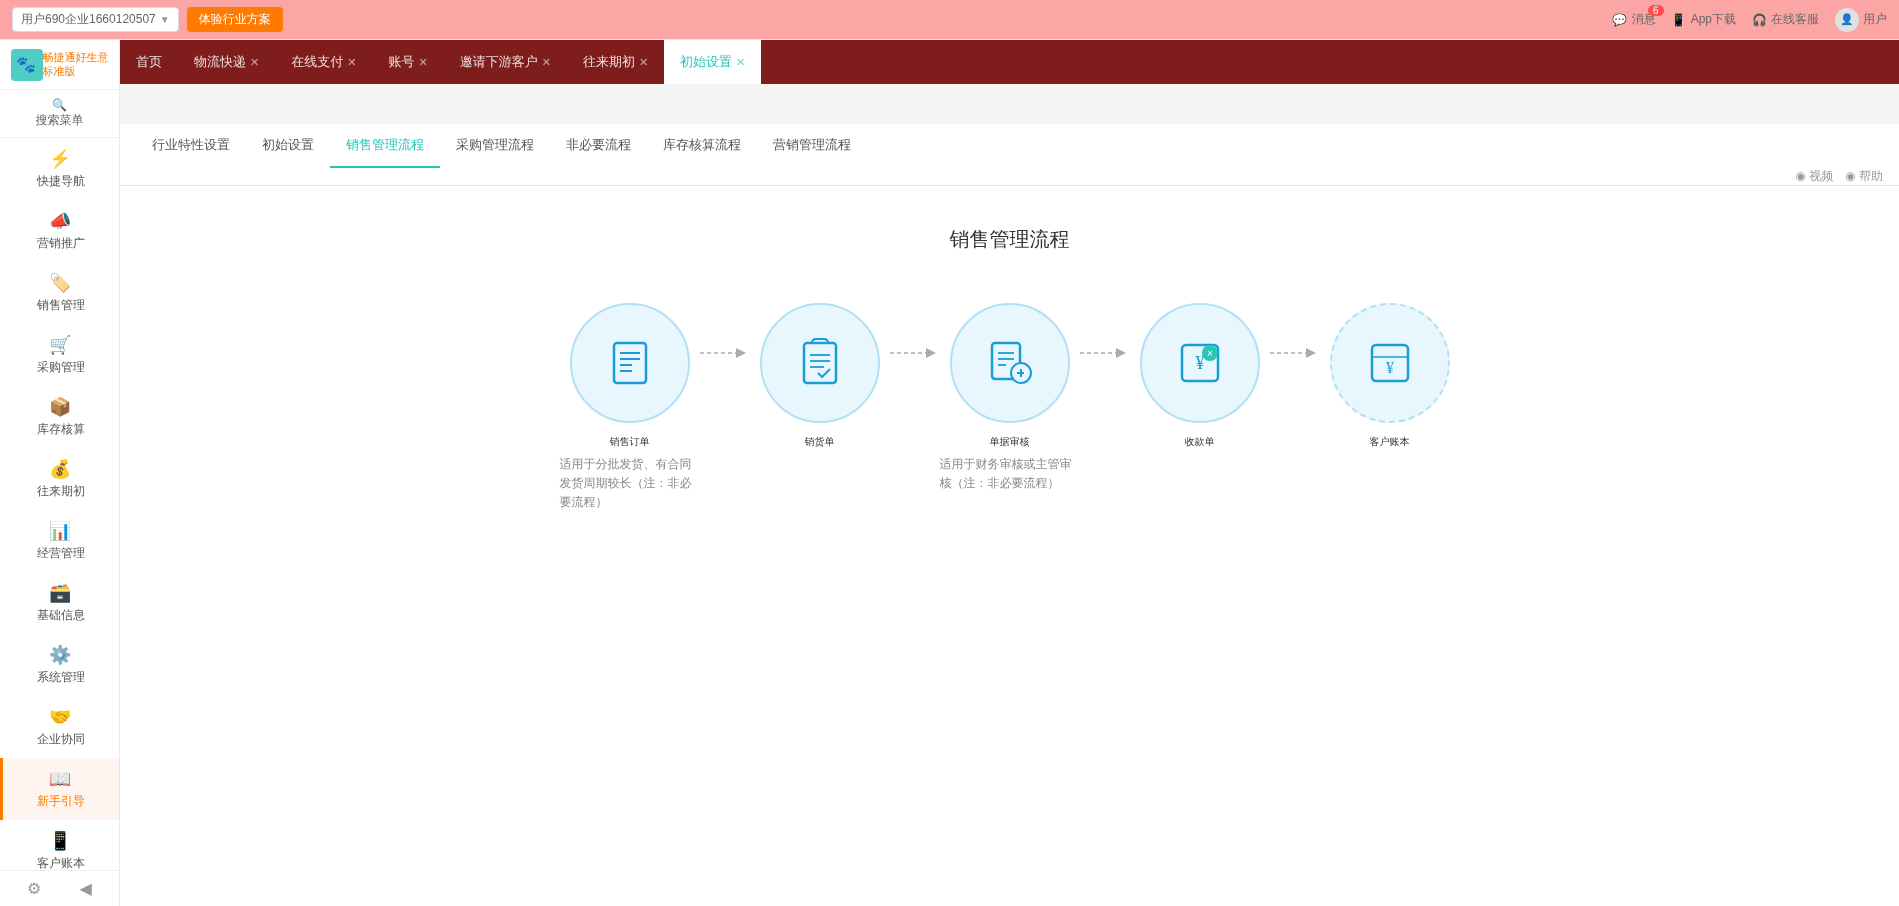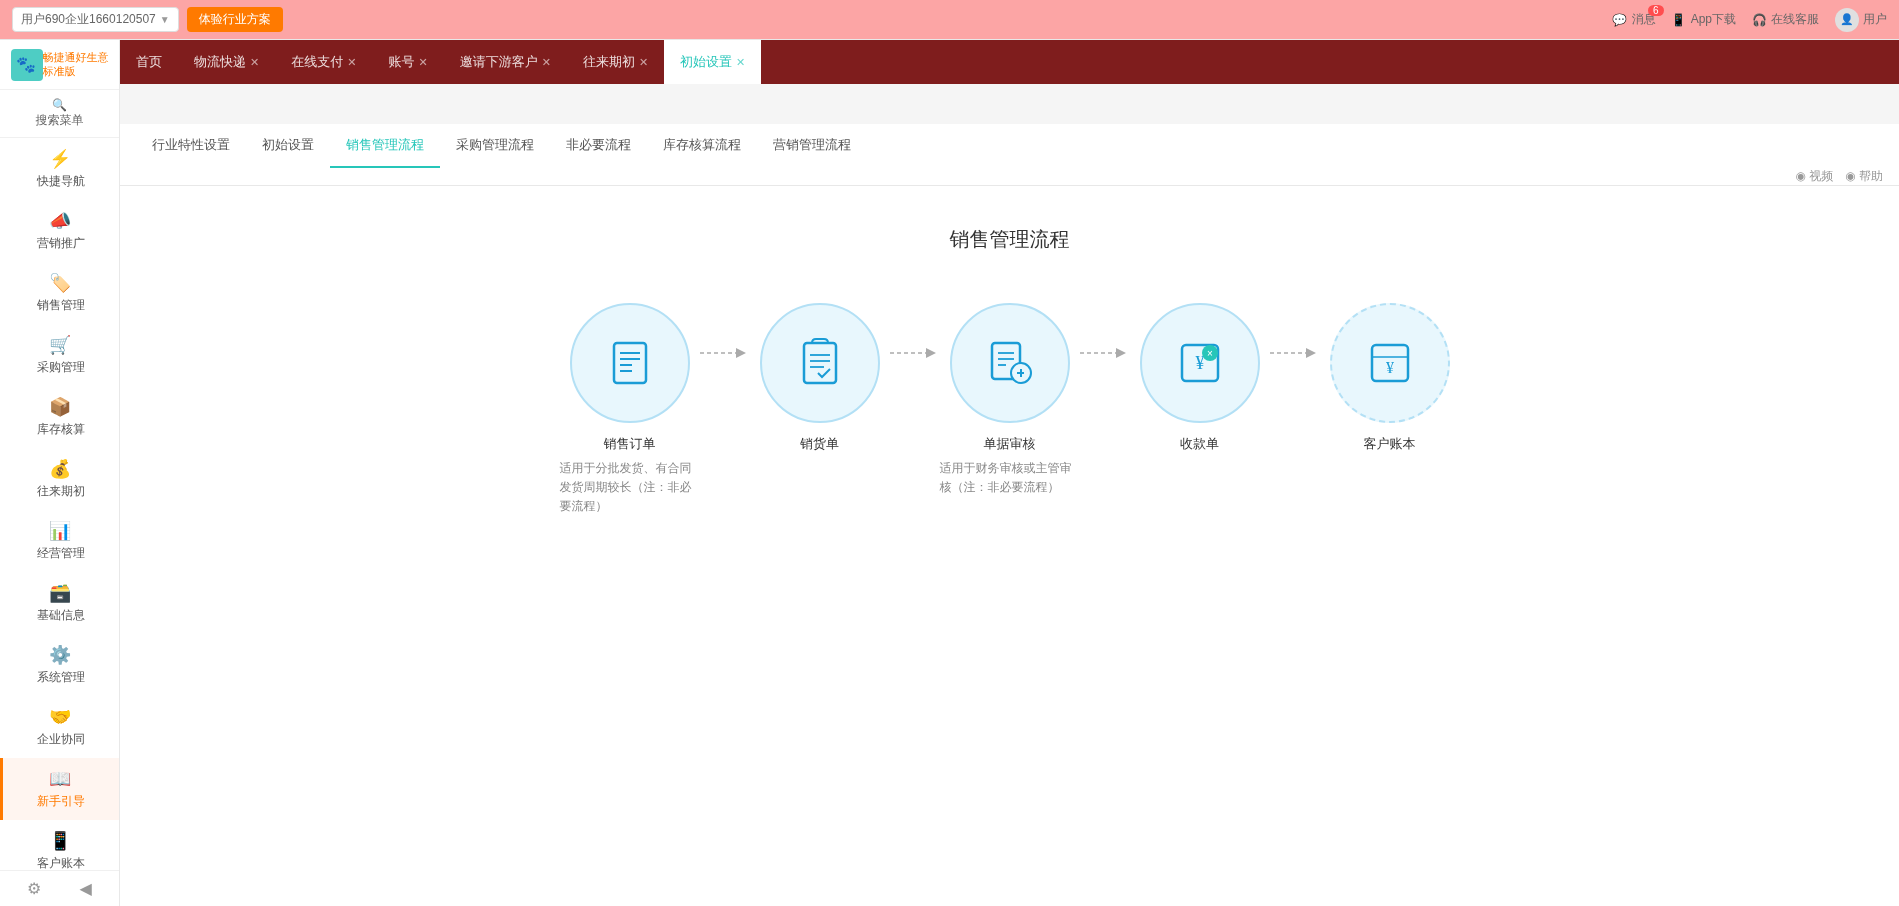--- a/index.html
+++ b/index.html
@@ -128,21 +128,21 @@
       width: 120px; height: 120px; border-radius: 50%;
       border: 2px solid #b3e0f5; background: #e8f7fd;
       display: flex; align-items: center; justify-content: center;
       position: relative;
     }
     .flow-circle svg { width: 52px; height: 52px; }
     .flow-arrow {
       display: flex; align-items: center; padding-top: 40px; color: #aaa; font-size: 18px;
       margin: 0 -10px;
     }
-    .flow-label { font-size: 13px; color: #333; margin-top: 12px; font-weight: 500; text-align: center; }
+    .flow-label { font-size: 10px; color: #333; margin-top: 12px; font-weight: 500; text-align: center; }
     .flow-desc { font-size: 12px; color: #888; margin-top: 6px; text-align: left; line-height: 1.6; max-width: 140px; }
   </style>
 </head>
 <body>
 
 <div class="top-bar">
   <div class="top-bar-left">
     <div class="top-bar-user-select">
       <span>用户690企业1660120507</span>
       <span class="chevron">▼</span>

